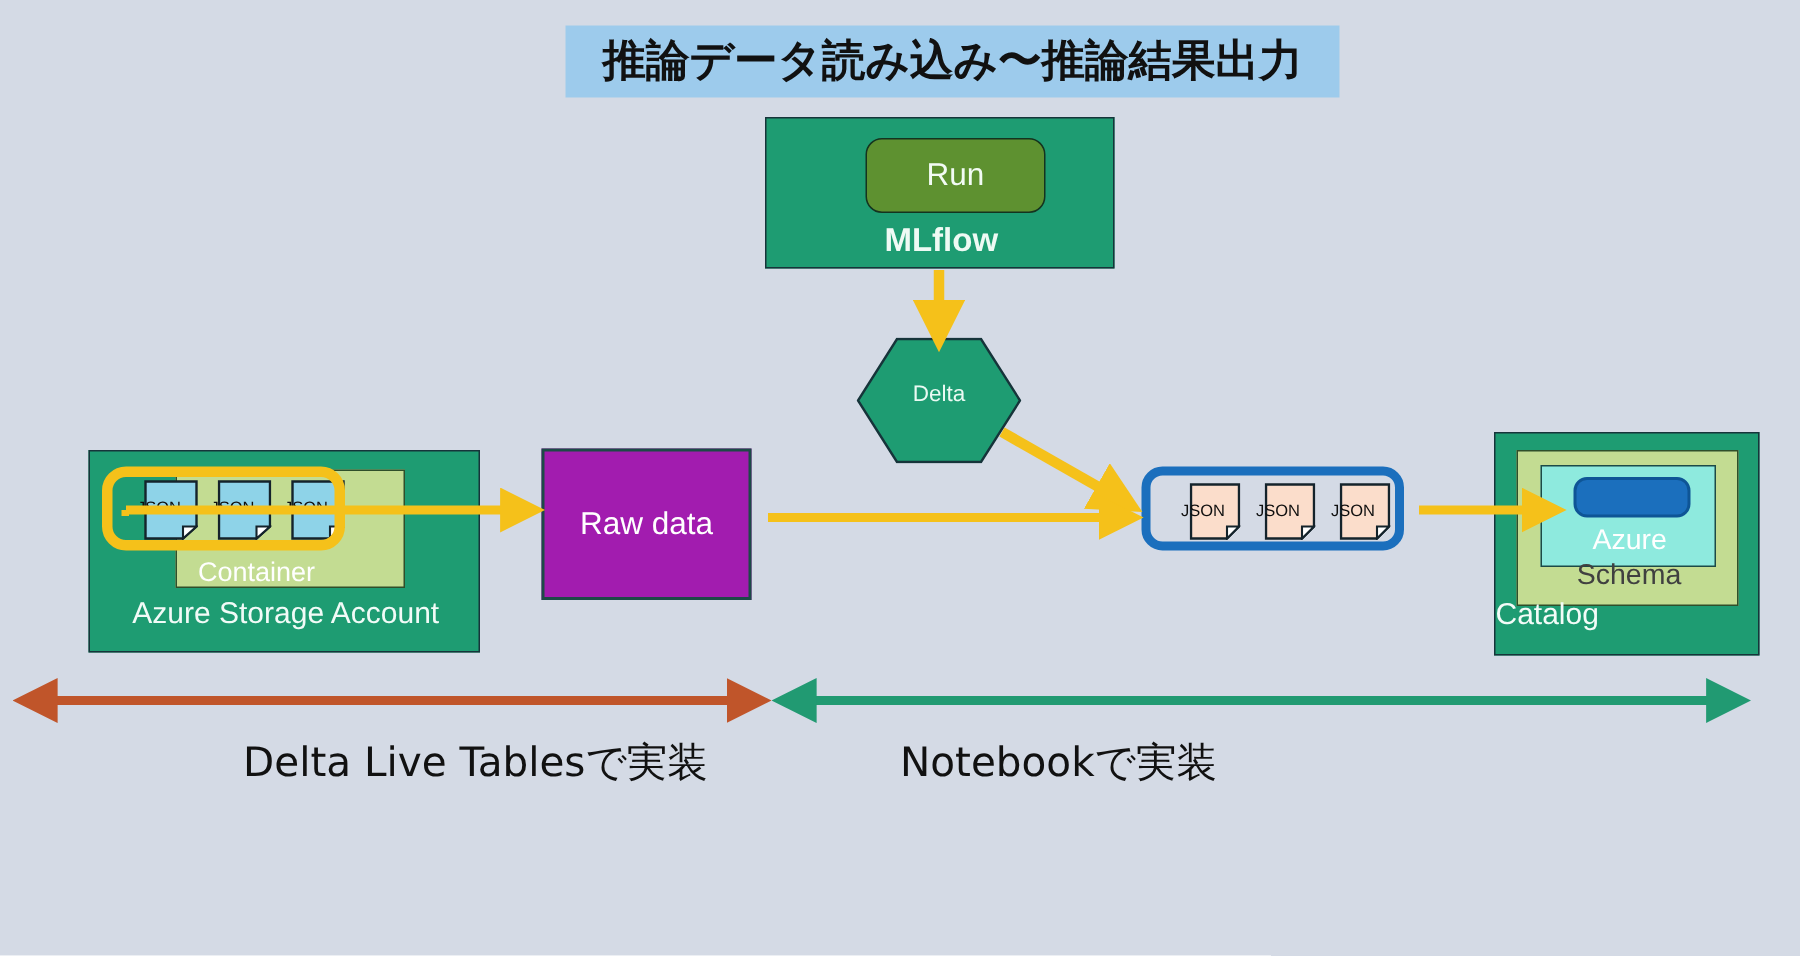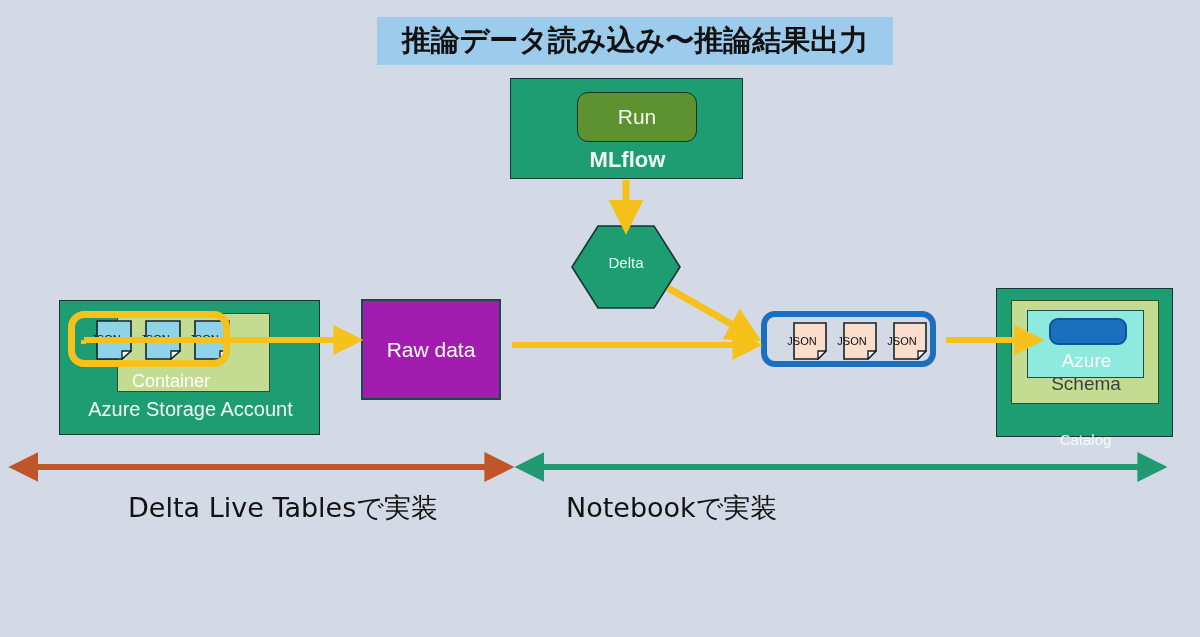--- a/index.html
+++ b/index.html
@@ -187,24 +187,23 @@
     width: 177px;
     height: 149px;
     background: #1e9c72;
     border: 1px solid #16343a;
     box-sizing: border-box;
   }
   #catalog-label {
     left: 0;
     top: 110px;
     width: 177px;
-    text-align: center;
-    font-size: 15px;
+    text-align: left;
+    font-size: 20px;
     color: #f3fcf8;
-    margin-top: 32px;
   }
   #schema-box {
     left: 14px;
     top: 11px;
     width: 148px;
     height: 104px;
     background: #c3dc92;
     border: 1px solid #2f4f2a;
     box-sizing: border-box;
   }
@@ -243,20 +242,21 @@
     border-radius: 9px;
     box-sizing: border-box;
   }
 
   
   .bracket-label {
     font-size: 27px;
     color: #111111;
     white-space: nowrap;
     font-family: "DejaVu Sans", "Liberation Sans", sans-serif;
+    margin-left: 34px;
   }
   #dlt-label { left: 0; top: 490px; width: 566px; text-align: center; }
   #notebook-label { left: 566px; top: 490px; width: 634px; text-align: left; }
 
   
   #arrow-layer {
     left: 0; top: 0; width: 1200px; height: 637px;
     pointer-events: none;
   }
 </style>

